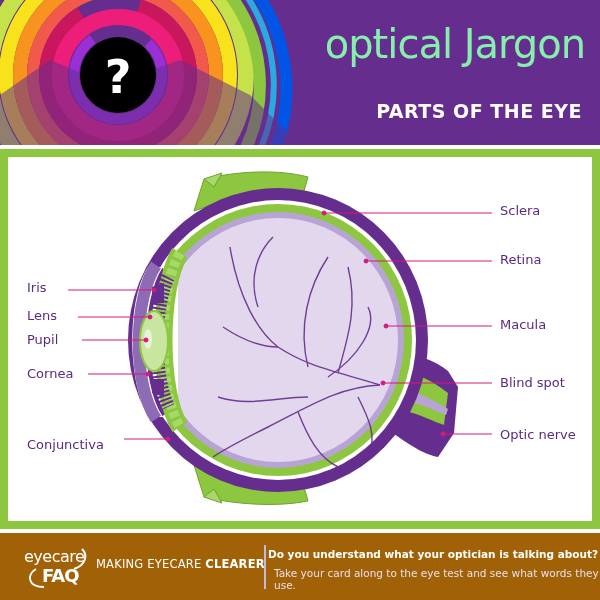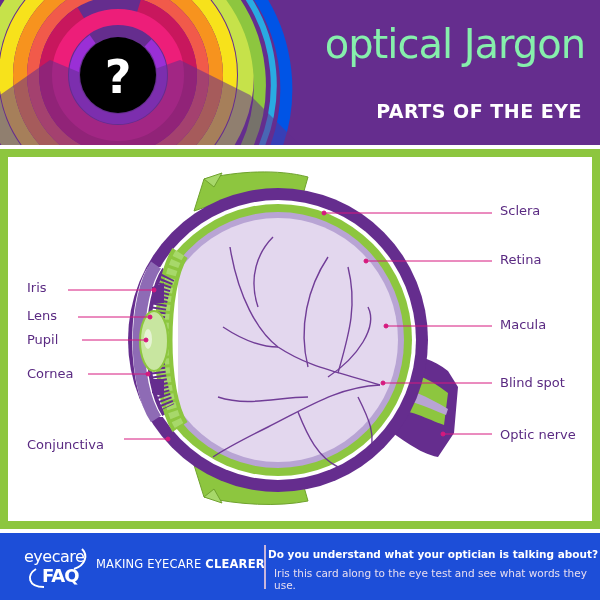--- a/index.html
+++ b/index.html
@@ -15,21 +15,21 @@
 
   .divider-white { position:absolute; left:0; top:145px; width:600px; height:4px; background:#fff; }
   .frame { position:absolute; left:0; top:149px; width:600px; height:380px; background:#8dc63f; }
   .panel { position:absolute; left:8px; top:8px; width:584px; height:364px; background:#fff; }
   .divider-white2 { position:absolute; left:0; top:529px; width:600px; height:4px; background:#fff; }
 
   .diagram { position:absolute; left:0; top:0; width:584px; height:364px; }
 
   .label { position:absolute; font-family:"DejaVu Sans", sans-serif; font-size:13px; color:#5a2a82; white-space:nowrap; }
 
-  .footer { position:absolute; left:0; top:533px; width:600px; height:67px; background:#1d4ed8; }
+  .footer { position:absolute; left:0; top:533px; width:600px; height:67px; background:#a16207; }
   .logo { position:absolute; left:22px; top:12px; width:70px; height:46px; }
   .logo-top { position:absolute; left:2px; top:2px; color:#fff; font-size:16px; font-family:"DejaVu Sans", sans-serif; letter-spacing:-0.5px; }
   .logo-bottom { position:absolute; left:20px; top:20px; color:#fff; font-size:18px; font-weight:bold; font-family:"DejaVu Sans", sans-serif; letter-spacing:-1px; }
   .logo-swoosh { position:absolute; left:0; top:0; }
   .slogan { position:absolute; left:96px; top:24px; color:#fff; font-size:11.5px; font-family:"DejaVu Sans", sans-serif; letter-spacing:0.2px; }
   .slogan b { font-weight:bold; }
   .vrule { position:absolute; left:264px; top:12px; width:2px; height:44px; background:#c9b6dc; }
   .question { position:absolute; left:268px; top:15px; color:#fff; font-weight:bold; font-size:10.5px; font-family:"DejaVu Sans", sans-serif; }
   .takecard { position:absolute; left:274px; top:34px; color:#e8def0; font-size:10.5px; font-family:"DejaVu Sans", sans-serif; }
 </style>
@@ -169,14 +169,14 @@
     <svg class="logo-swoosh" width="70" height="46" viewBox="0 0 70 46">
       <path d="M60 4 C66 10 64 20 52 24" fill="none" stroke="#fff" stroke-width="2"></path>
       <path d="M14 24 C4 30 6 42 22 42" fill="none" stroke="#fff" stroke-width="2"></path>
     </svg>
     <span class="logo-top">eyecare</span>
     <span class="logo-bottom">FAQ</span>
   </div>
   <div class="slogan"><span>MAKING EYECARE </span><b>CLEARER</b></div>
   <div class="vrule"></div>
   <div class="question">Do you understand what your optician is talking about?</div>
-  <div class="takecard">Iris this card along to the eye test and see what words they use.</div>
+  <div class="takecard">Take your card along to the eye test and see what words they use.</div>
 </div>
 
 </body></html>

